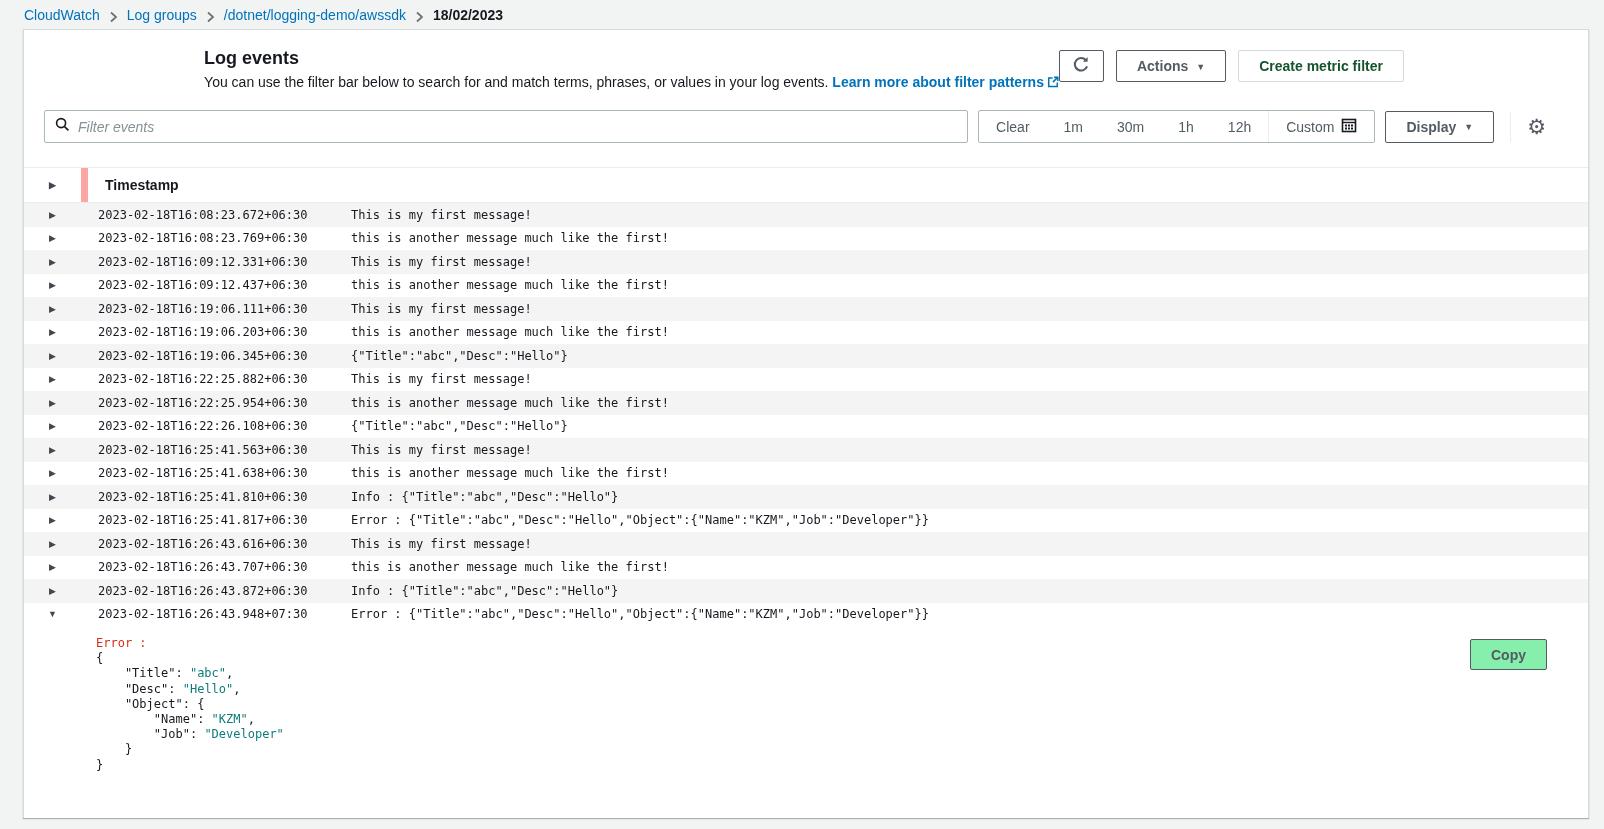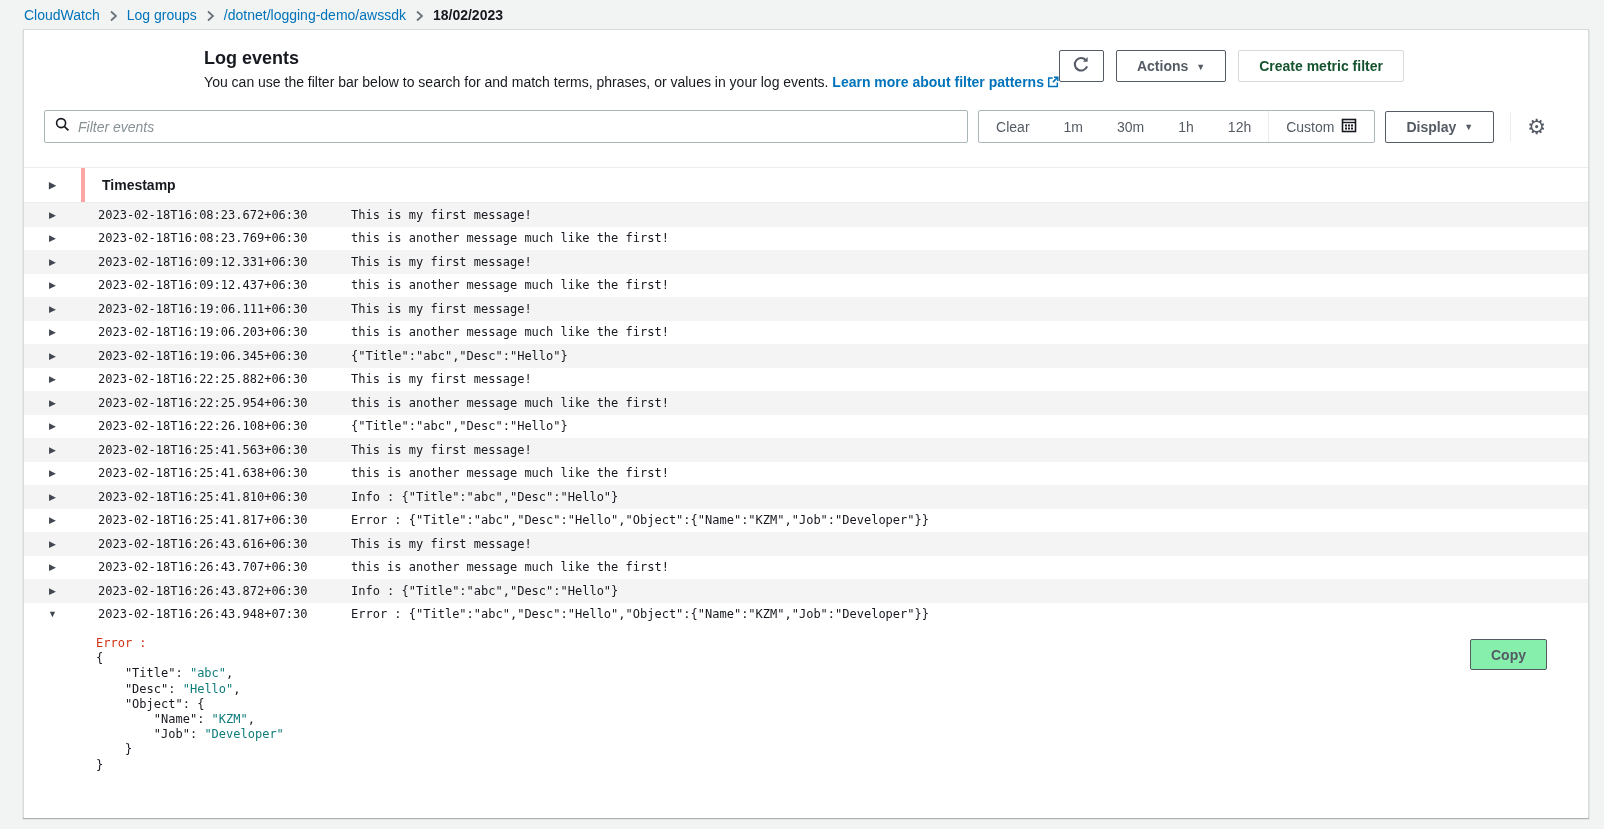--- a/index.html
+++ b/index.html
@@ -5,21 +5,21 @@
   * { box-sizing: border-box; margin: 0; padding: 0; }
   html,body { width: 1604px; height: 829px; overflow: hidden; }
   body {
     background: #f2f3f3;
     font-family: "Liberation Sans", sans-serif;
     color: #16191f;
   }
 
   
   .breadcrumb {
-    display: flex; align-items: center;
+    display: flex; align-items: flex-end;
     padding: 7px 0 6px 24px; font-size: 14px; gap: 9px;
   }
   .breadcrumb a { color: #0073bb; text-decoration: none; cursor: pointer; }
   .crumb-sep { display: inline-flex; margin-top: 1px; }
   .crumb-current { color: #16191f; font-weight: 700; }
 
   
   .card {
     margin-left: 23px; width: 1566px; min-height: 789px;
     background: #ffffff;
@@ -85,21 +85,21 @@
   
   .tbl-header {
     display: flex; align-items: stretch; height: 36px;
     border-top: 1px solid #eaeded; border-bottom: 1px solid #eaeded;
     font-size: 14px; font-weight: 700; color: #16191f;
   }
   .tbl-header > div { display: flex; align-items: center; }
   .col-expand { width: 57px; justify-content: center; flex: none; }
   .col-ts { width: 250px; padding-left: 17px; flex: none; }
   .col-msg { flex: 1; padding-left: 20px; }
-  .tbl-header .col-ts { border-left: 4px solid #fca5a5; }
+  .tbl-header .col-ts { border-left: 7px solid #fca5a5; }
   .tbl-header .col-msg { border-left: 1px solid #eaeded; }
   .hdr-arrow { font-size: 9px; color: #414750; cursor: pointer; }
 
   .no-older-row { display: flex; align-items: center; height: 34px; font-size: 14px; }
   .retry-link { color: #0073bb; font-style: italic; cursor: pointer; margin-left: 5px; }
 
   .log-row {
     display: flex; align-items: center; height: 23.5px;
     font-family: "DejaVu Sans Mono", monospace; font-size: 12px; color: #16191f;
     cursor: pointer;

